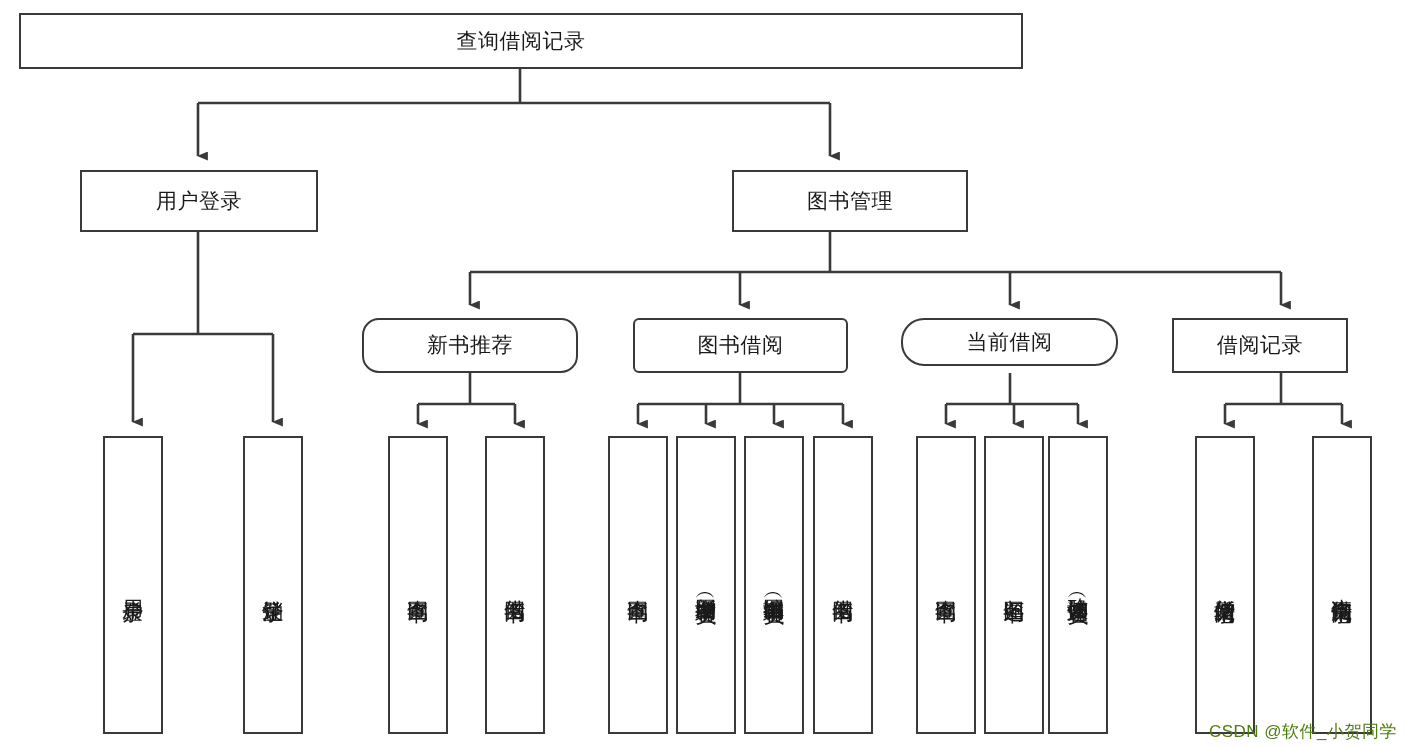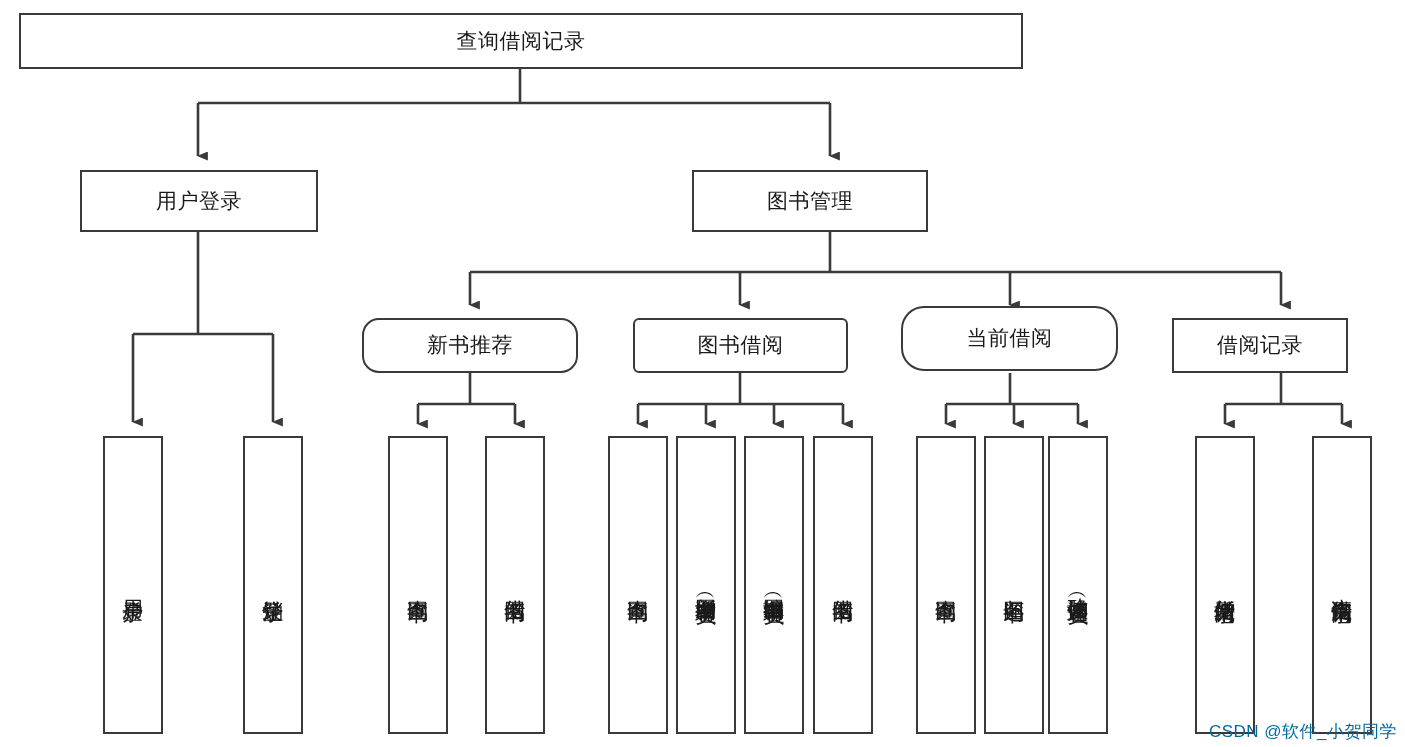--- a/index.html
+++ b/index.html
@@ -55,21 +55,21 @@
     font-size: 21px;
     letter-spacing: 1px;
     line-height: 1.12;
     max-height: 100%;
   }
   #watermark {
     position: absolute;
     right: 8px;
     bottom: 4px;
     font-size: 17px;
-    color: #0369a1;
+    color: #4d7c0f;
     white-space: nowrap;
     letter-spacing: 0.5px;
   }
 </style>
 </head>
 <body>
 
 <div id="canvas">
 
   <svg class="wires" viewBox="0 0 1405 747">
@@ -122,31 +122,31 @@
     </g>
   </svg>
 
   <div class="node h-node" style="left:19px; top:13px; width:1004px; height:56px;">
     <span class="node-label">查询借阅记录</span>
   </div>
 
   <div class="node h-node" style="left:80px; top:170px; width:238px; height:62px;">
     <span class="node-label">用户登录</span>
   </div>
-  <div class="node h-node" style="left:692px; top:170px; width:236px; height:62px;">
+  <div class="node h-node" style="left:732px; top:170px; width:236px; height:62px;">
     <span class="node-label">图书管理</span>
   </div>
 
   <div class="node h-node" style="left:362px; top:318px; width:216px; height:55px;border-radius:17px;">
     <span class="node-label">新书推荐</span>
   </div>
   <div class="node h-node" style="left:633px; top:318px; width:215px; height:55px;border-radius:6px;">
     <span class="node-label">图书借阅</span>
   </div>
-  <div class="node h-node" style="left:901px; top:306px; width:217px; height:65px;border-radius:23px;">
+  <div class="node h-node" style="left:901px; top:318px; width:217px; height:48px;border-radius:23px;">
     <span class="node-label">当前借阅</span>
   </div>
   <div class="node h-node" style="left:1172px; top:318px; width:176px; height:55px;">
     <span class="node-label">借阅记录</span>
   </div>
 
   <div class="node v-node" style="left:103px; top:436px; width:60px; height:298px;">
     <span class="node-label">用户登录</span>
   </div>
   <div class="node v-node" style="left:243px; top:436px; width:60px; height:298px;">

